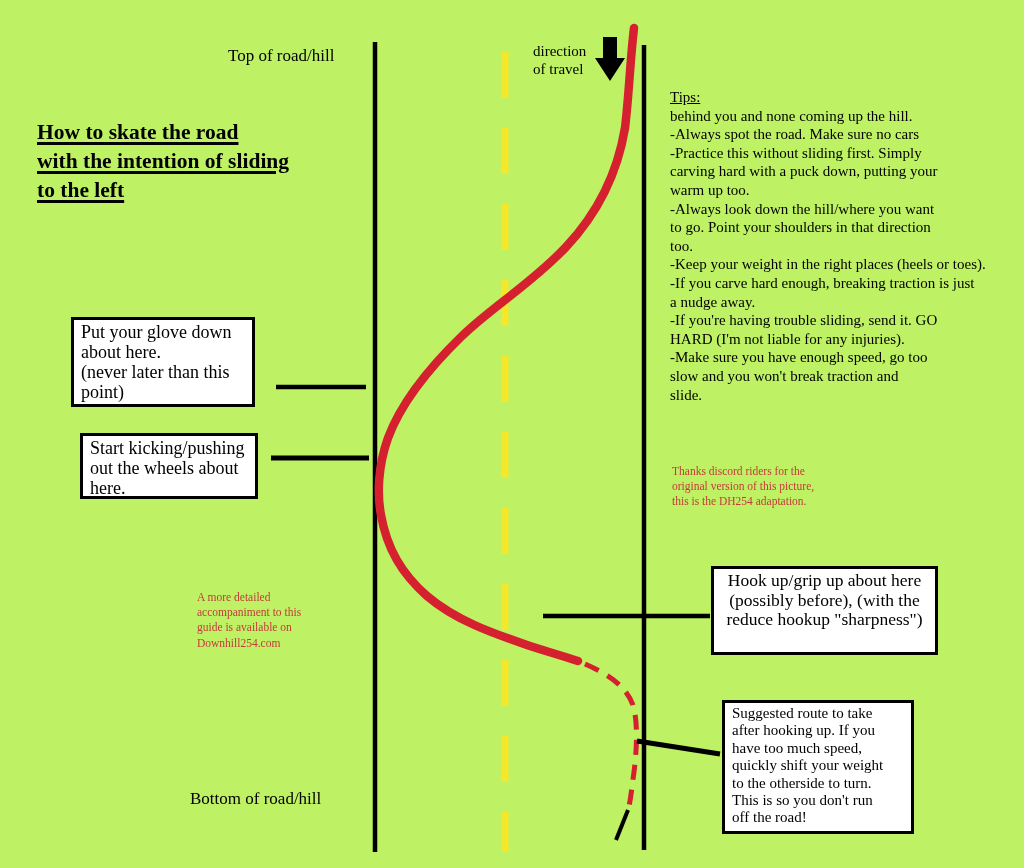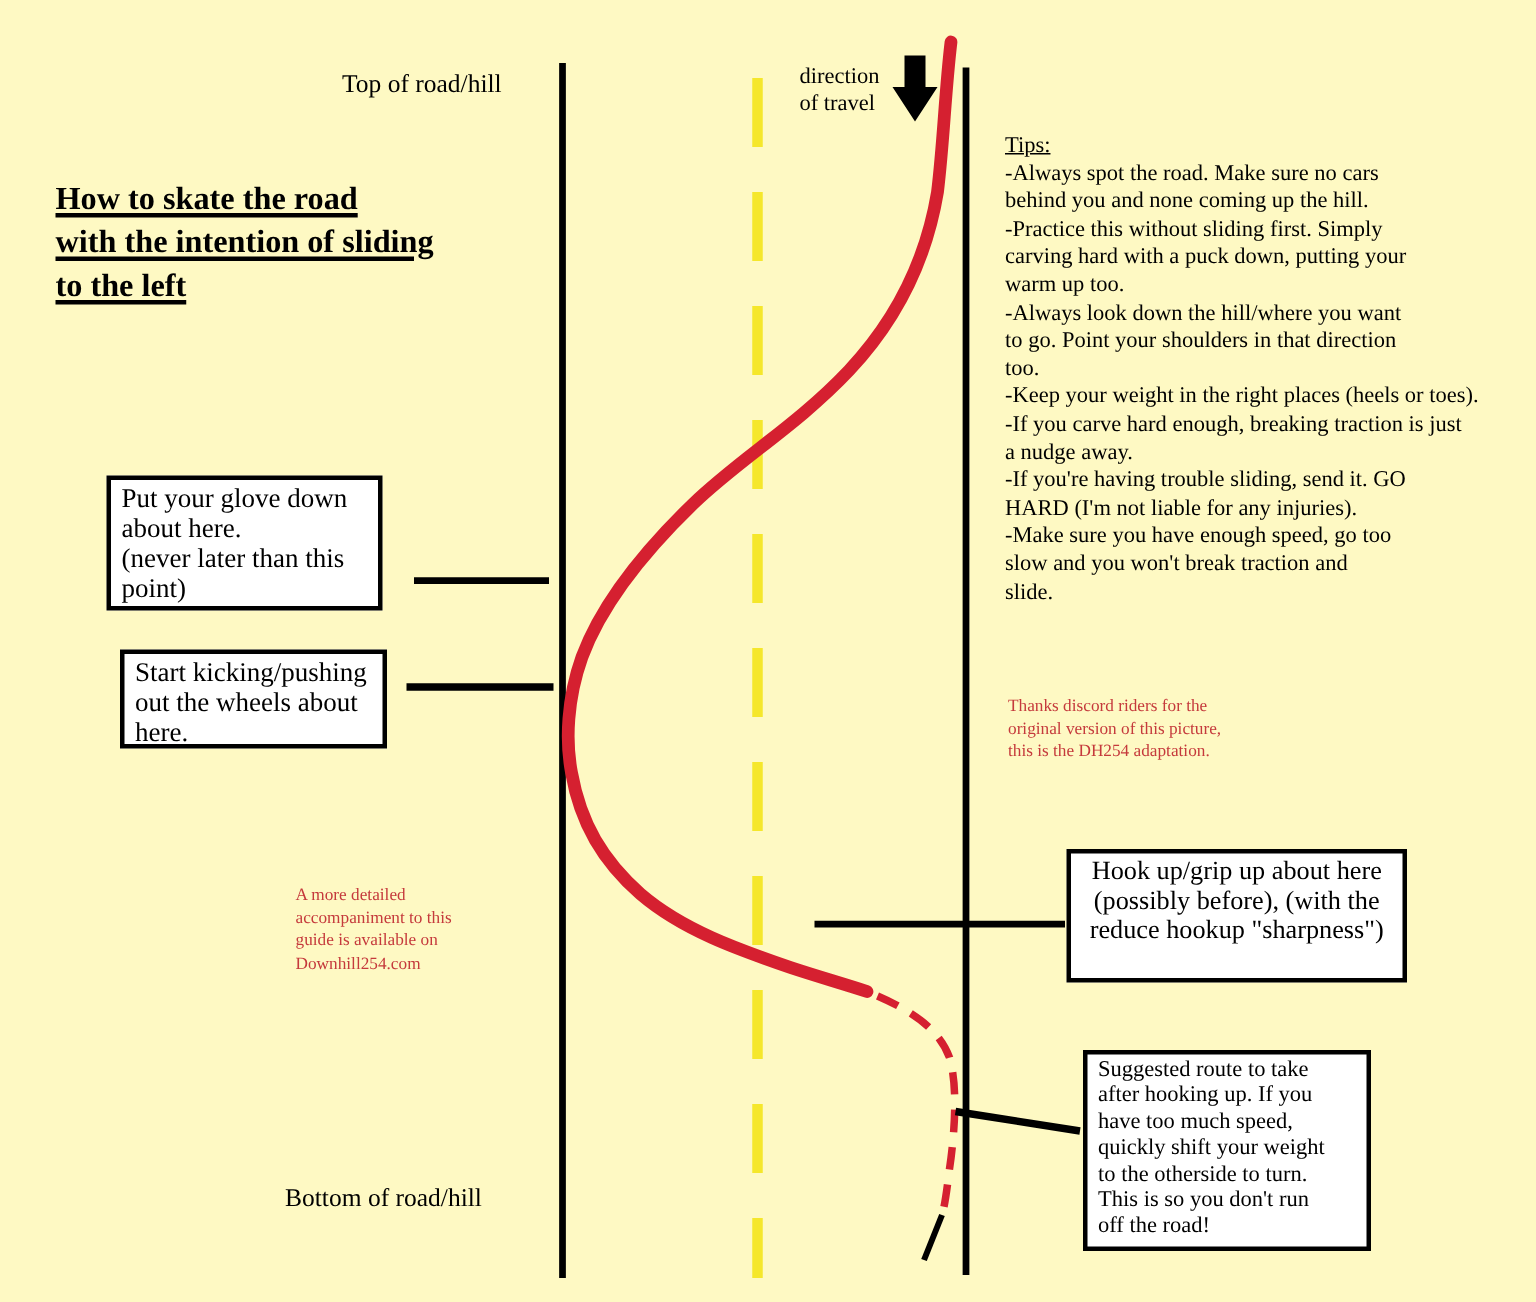--- a/index.html
+++ b/index.html
@@ -1,17 +1,17 @@
 <!DOCTYPE html>
 <html><head>
 <meta charset="utf-8">
 <style>
   html,body{margin:0;padding:0;background:#fff;}
   #canvas{
-    position:relative;width:1024px;height:868px;background:#fef9c3;overflow:hidden;
+    position:relative;width:1024px;height:868px;background:#bef264;overflow:hidden;
     font-family:"Liberation Serif","DejaVu Serif",serif;color:#000;
   }
   #diagram-svg{position:absolute;left:0;top:0;width:1024px;height:868px;}
   .abs{position:absolute;white-space:nowrap;}
   .title-line{
     font-weight:bold;font-size:21.5px;line-height:29px;
     text-decoration:underline;text-decoration-thickness:2.5px;text-underline-offset:3px;
   }
   .road-label{font-size:17px;}
   .dir-label{font-size:15px;line-height:18px;}
@@ -71,22 +71,22 @@
     <div class="title-line">to the left</div>
   </div>
 
   <div class="abs dir-label" style="left:533px;top:42px;">
     <div>direction</div>
     <div>of travel</div>
   </div>
 
   <div class="abs tips" style="left:670px;top:88px;">
     <div class="tips-heading">Tips:</div>
+    <div>behind you and none coming up the hill.</div>
     <div>-Always spot the road. Make sure no cars</div>
-    <div>behind you and none coming up the hill.</div>
     <div>-Practice this without sliding first. Simply</div>
     <div>carving hard with a puck down, putting your</div>
     <div>warm up too.</div>
     <div>-Always look down the hill/where you want</div>
     <div>to go. Point your shoulders in that direction</div>
     <div>too.</div>
     <div>-Keep your weight in the right places (heels or toes).</div>
     <div>-If you carve hard enough, breaking traction is just</div>
     <div>a nudge away.</div>
     <div>-If you're having trouble sliding, send it. GO</div>

